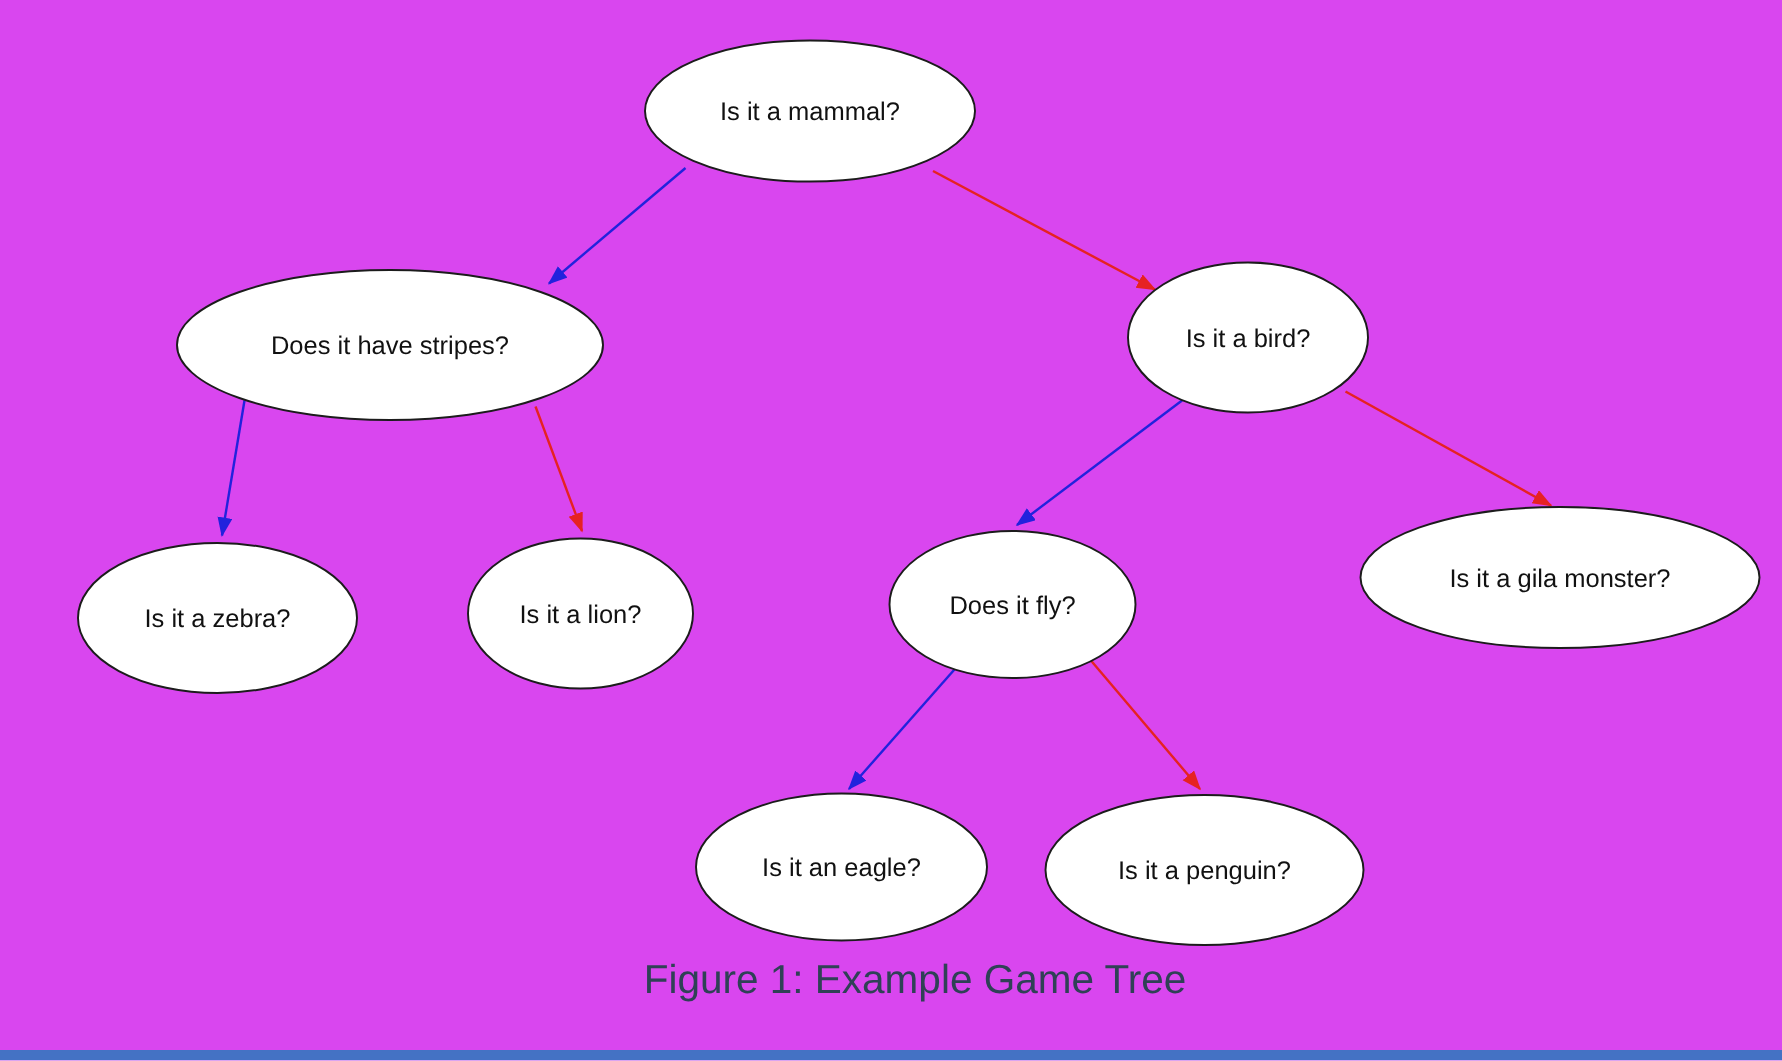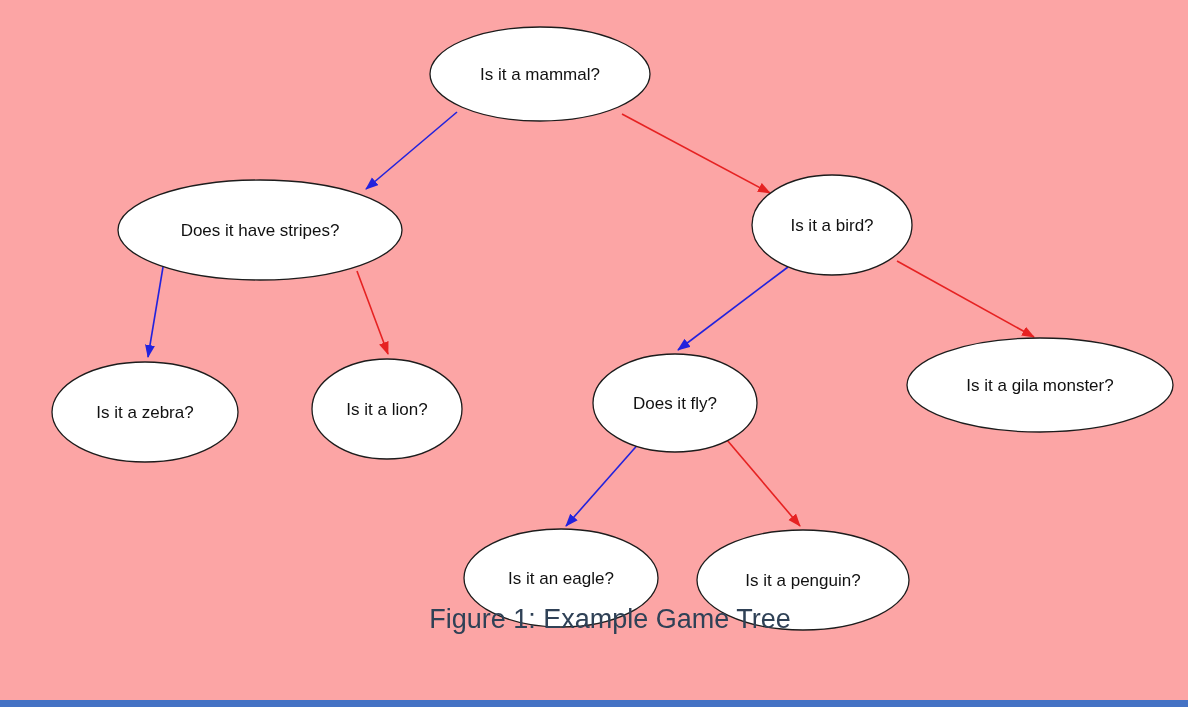--- a/index.html
+++ b/index.html
@@ -1,41 +1,41 @@
 <!DOCTYPE html>
 <html><head>
 <meta charset="utf-8">
 <style>
   html, body { margin: 0; padding: 0; background: #ffffff; }
   .page {
     position: relative;
     width: 1188px;
     height: 707px;
-    background: #fca5a5;
+    background: #d946ef;
     overflow: hidden;
     font-family: "Liberation Sans", sans-serif;
   }
   .tree-svg { position: absolute; top: 0; left: 0; }
   .node-ellipse {
     fill: #ffffff;
     stroke: #1c1c1c;
     stroke-width: 1.3;
   }
   .node-label {
     font-family: "Liberation Sans", sans-serif;
     font-size: 17px;
     fill: #111111;
     text-anchor: middle;
   }
   .edge { stroke-width: 1.6; fill: none; }
   .edge-yes { stroke: #2222dd; }
   .edge-no  { stroke: #e62222; }
   .caption {
     position: absolute;
-    top: 604px;
+    top: 638px;
     left: 610px;
     transform: translateX(-50%);
     white-space: nowrap;
     font-family: "Liberation Sans", sans-serif;
     font-size: 27px;
     color: #2f4156;
   }
   .bottom-bar {
     position: absolute;
     left: 0;

